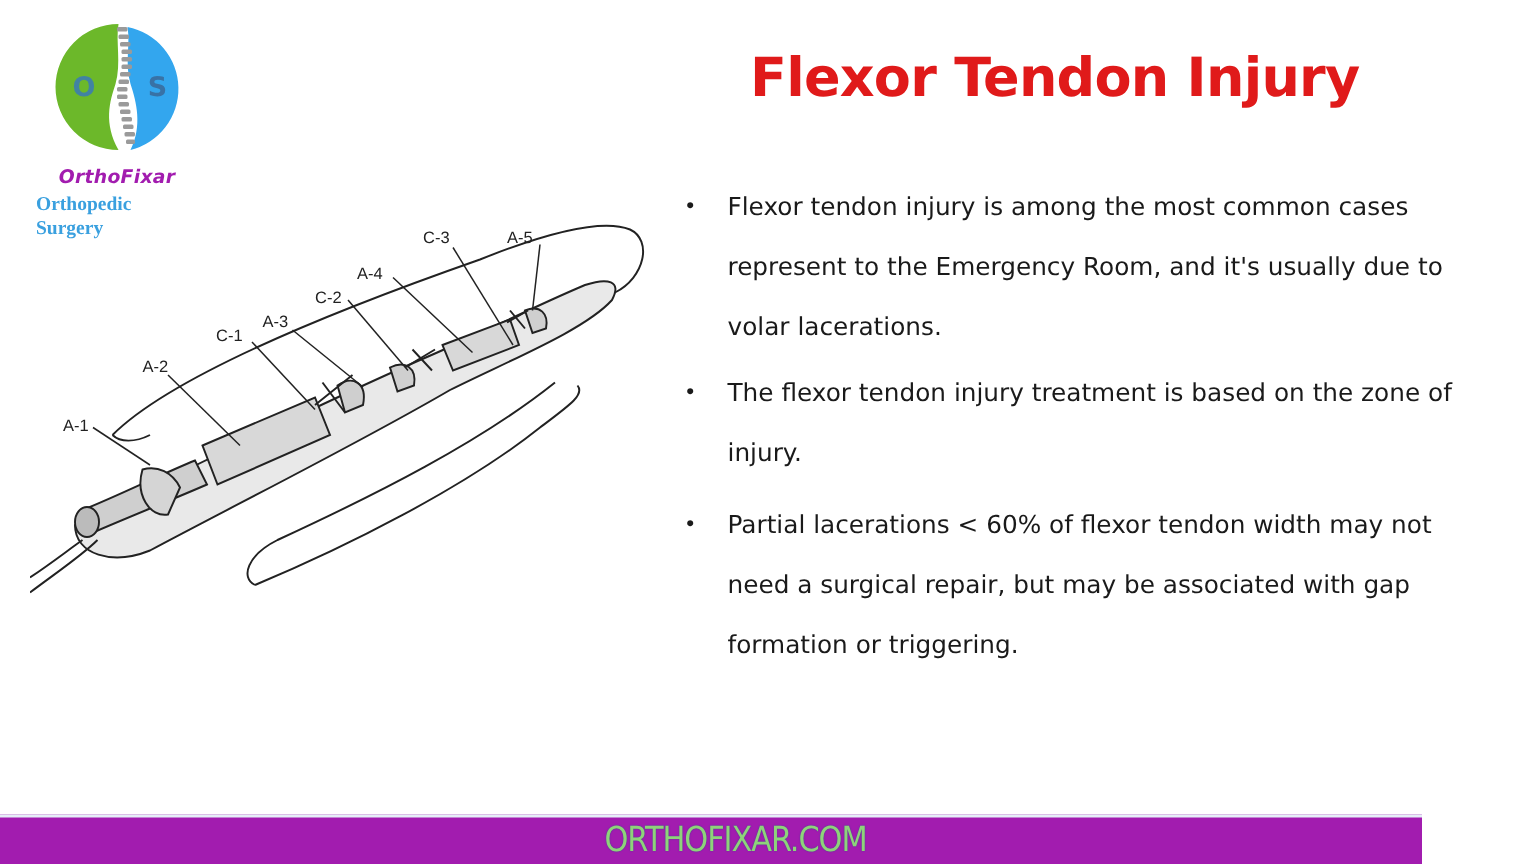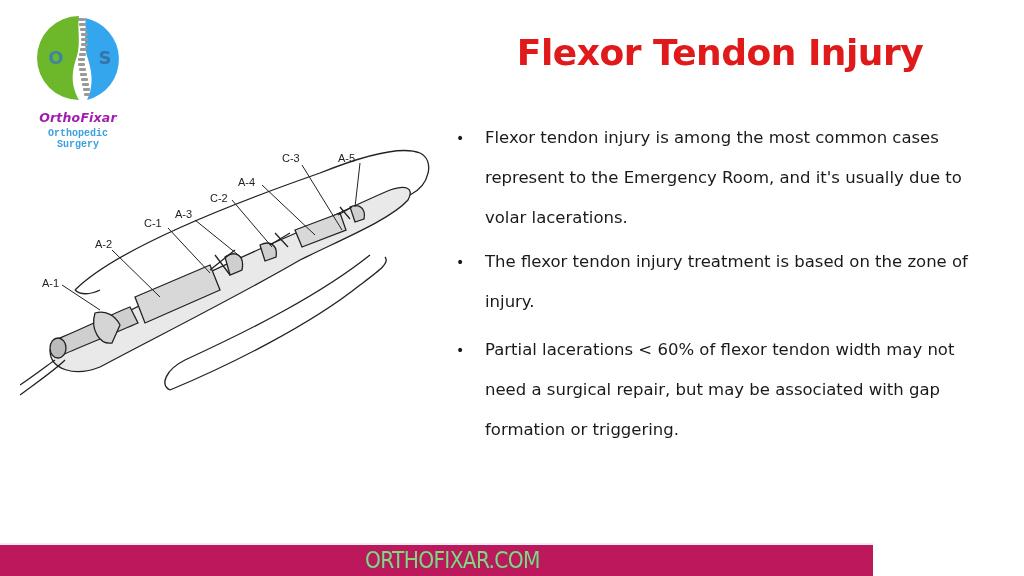--- a/index.html
+++ b/index.html
@@ -4,38 +4,38 @@
 <style>
   * { margin: 0; padding: 0; box-sizing: border-box; }
   html, body { width: 1024px; height: 576px; overflow: hidden; background: #ffffff; }
   body { position: relative; font-family: "Liberation Sans", "DejaVu Sans", sans-serif; }
 
   .logo { position: absolute; left: 24px; top: 10px; width: 110px; height: 125px; }
   .logo-mark { position: absolute; left: 9px; top: 2px; width: 92px; height: 92px; }
   .logo-name { position: absolute; left: 0; top: 100px; width: 108px; text-align: center;
     font-family: "DejaVu Sans", sans-serif; font-style: italic; font-weight: bold;
     font-size: 12.5px; color: #a21caf; letter-spacing: 0.2px; }
-  .logo-sub { position: absolute; left: 0; top: 118px; width: 108px; text-align: center;
-    font-family: Liberation Mono, monospace; font-weight: bold;
-    font-size: 10px; color: #3aa0df; }
+  .logo-sub { position: absolute; left: 0; top: 118px; width: 108px; text-align: left;
+    font-family: Liberation Serif, serif; font-weight: bold;
+    font-size: 13px; color: #3aa0df; }
 
-  .title { position: absolute; left: 500px; top: 32px; width: 440px; text-align: center;
+  .title { position: absolute; left: 500px; top: 32px; width: 440px; 
     font-family: "DejaVu Sans", sans-serif; font-size: 36px; color: #e01a1a;
     letter-spacing: -0.5px; }
 
   .illustration { position: absolute; left: 20px; top: 145px; width: 420px; height: 260px; }
 
   .bullets { position: absolute; left: 455px; top: 118px; width: 545px; }
   .bullet { position: relative; padding-left: 30px; font-family: "DejaVu Sans", sans-serif;
     font-size: 16.5px; line-height: 40px; color: #1a1a1a; margin-bottom: 1px; }
   .bullet .dot { position: absolute; left: 1px; top: 0; font-size: 14px; }
   .bullet + .bullet { margin-top: 0; }
 
-  .footer { position: absolute; left: 0; top: 543px; width: 873px; height: 33px;
-    background: #be185d; border-top: 2px solid #e6eef8; text-align: center; padding-left: 32px; }
+  .footer { position: absolute; left: 0; top: 543px; width: 948px; height: 33px;
+    background: #a21caf; border-top: 2px solid #e6eef8; text-align: center; padding-left: 32px; }
   .footer-text { font-family: "DejaVu Sans", sans-serif; font-size: 23px; line-height: 31px;
     color: #8fd27a; letter-spacing: -0.8px; transform: scaleX(0.88); display: inline-block;
     text-shadow: 0 0 1px #2a4a8a; }
 </style>
 </head>
 <body>
 
 <div class="logo">
   <svg class="logo-mark" viewBox="0 0 92 92">
     <path d="M46 4 A42 42 0 0 0 46 88 C36 70 40 56 44 44 C48 30 44 16 46 4 Z" fill="#6cb82a"></path>

